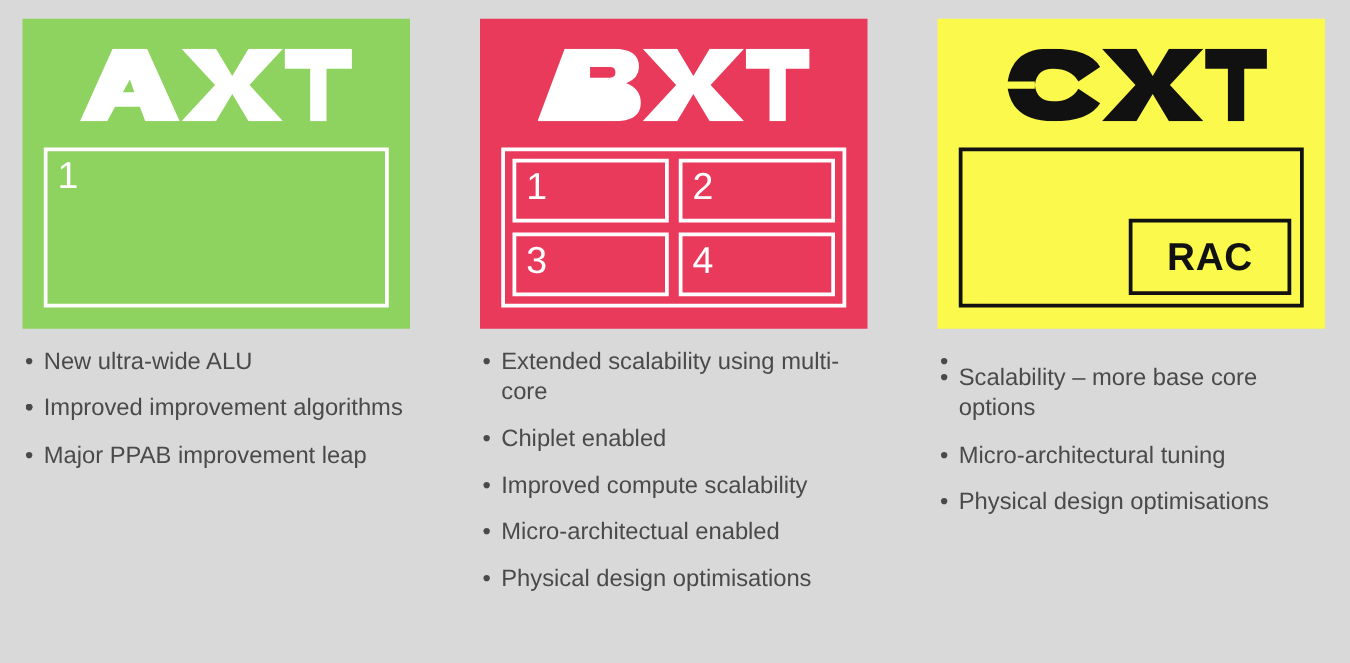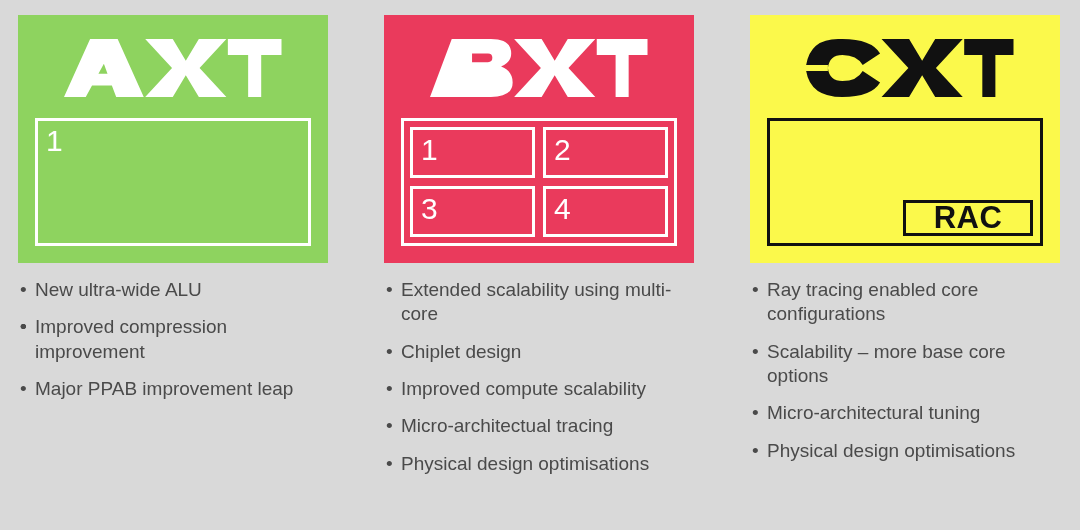--- a/index.html
+++ b/index.html
@@ -93,21 +93,21 @@
   .bxt-cell.r1 { bottom: 0; }
   .bxt-cell.c0 { left: 0; }
   .bxt-cell.c1 { right: 0; }
 
   
   .rac-box {
     position: absolute;
     right: 7px;
     bottom: 7px;
     width: 130px;
-    height: 36px;
+    height: 61px;
     box-sizing: border-box;
     border: 3px solid #111111;
     display: flex;
     align-items: center;
     justify-content: center;
     color: #111111;
     font-size: 31px;
     font-weight: 700;
     letter-spacing: 0.5px;
   }
@@ -164,21 +164,21 @@
         <span>New ultra-wide ALU</span>
       </div>
       <div class="bullet">
         <span class="dot">•</span>
       </div>
       <div class="bullet">
         <span class="dot">•</span>
       </div>
       <div class="bullet">
         <span class="dot">•</span>
-        <span>Improved compression improvement</span>
+        <span>Improved improvement algorithms</span>
       </div>
       <div class="bullet">
         <span class="dot">•</span>
         <span>Major PPAB improvement leap</span>
       </div>
     </div>
   </div>
 
   <div class="column" id="col-1">
     <div class="panel panel-red">
@@ -202,29 +202,29 @@
       </div>
     </div>
 
     <div class="bullets">
       <div class="bullet">
         <span class="dot">•</span>
         <span>Extended scalability using multi-core</span>
       </div>
       <div class="bullet">
         <span class="dot">•</span>
-        <span>Chiplet design</span>
+        <span>Chiplet enabled</span>
       </div>
       <div class="bullet">
         <span class="dot">•</span>
         <span>Improved compute scalability</span>
       </div>
       <div class="bullet">
         <span class="dot">•</span>
-        <span>Micro-architectual tracing</span>
+        <span>Micro-architectual enabled</span>
       </div>
       <div class="bullet">
         <span class="dot">•</span>
         <span>Physical design optimisations</span>
       </div>
     </div>
   </div>
 
   <div class="column" id="col-2">
     <div class="panel panel-yellow">
@@ -241,21 +241,20 @@
       <div class="diagram diagram-dark">
         <div class="rac-box">
           <span>RAC</span>
         </div>
       </div>
     </div>
 
     <div class="bullets">
       <div class="bullet">
         <span class="dot">•</span>
-        <span>Ray tracing enabled core configurations</span>
       </div>
       <div class="bullet">
         <span class="dot">•</span>
         <span>Scalability – more base core options</span>
       </div>
       <div class="bullet">
         <span class="dot">•</span>
         <span>Micro-architectural tuning</span>
       </div>
       <div class="bullet">

